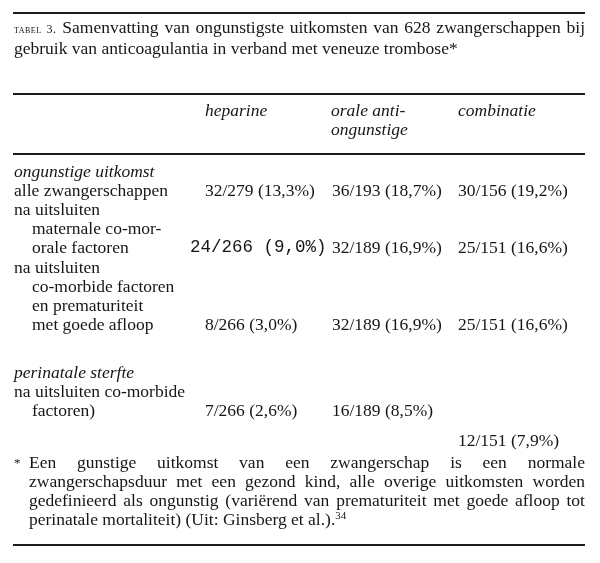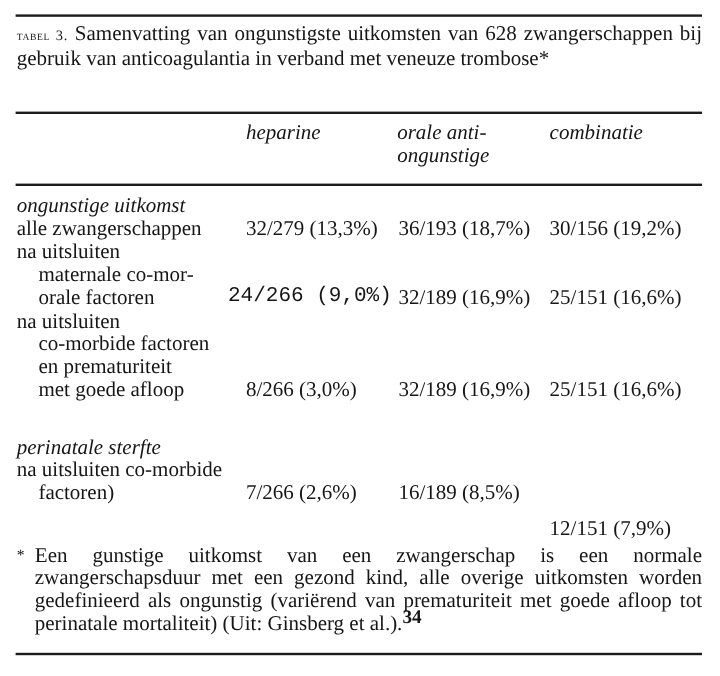--- a/index.html
+++ b/index.html
@@ -17,21 +17,21 @@
   }
   .caption .tag { font-variant: small-caps; letter-spacing: 0.5px; font-size: 12px; }
   .line { position: absolute; white-space: nowrap; line-height: 19px; }
   .ital { font-style: italic; }
   .footnote {
     position: absolute; left: 14px; top: 453px; width: 571px;
     line-height: 19px; font-size: 17.5px;
   }
   .footnote .star { position: absolute; left: 0; top: 0; font-size: 13px; }
   .footnote .text { margin-left: 15px; text-align: justify; text-align-last: left; }
-  .footnote sup { font-size: 16px; vertical-align: 6px; line-height: 0; font-weight: bold; }
+  .footnote sup { font-size: 11px; vertical-align: 6px; line-height: 0; }
 </style>
 </head>
 <body>
 
 <div class="rule" style="top:12px;"></div>
 
 <div class="caption">
   <span class="tag">tabel 3.</span>
   <span>Samenvatting van ongunstigste uitkomsten van 628 zwangerschappen bij gebruik van anticoagulantia in verband met veneuze trombose*</span>
 </div>

